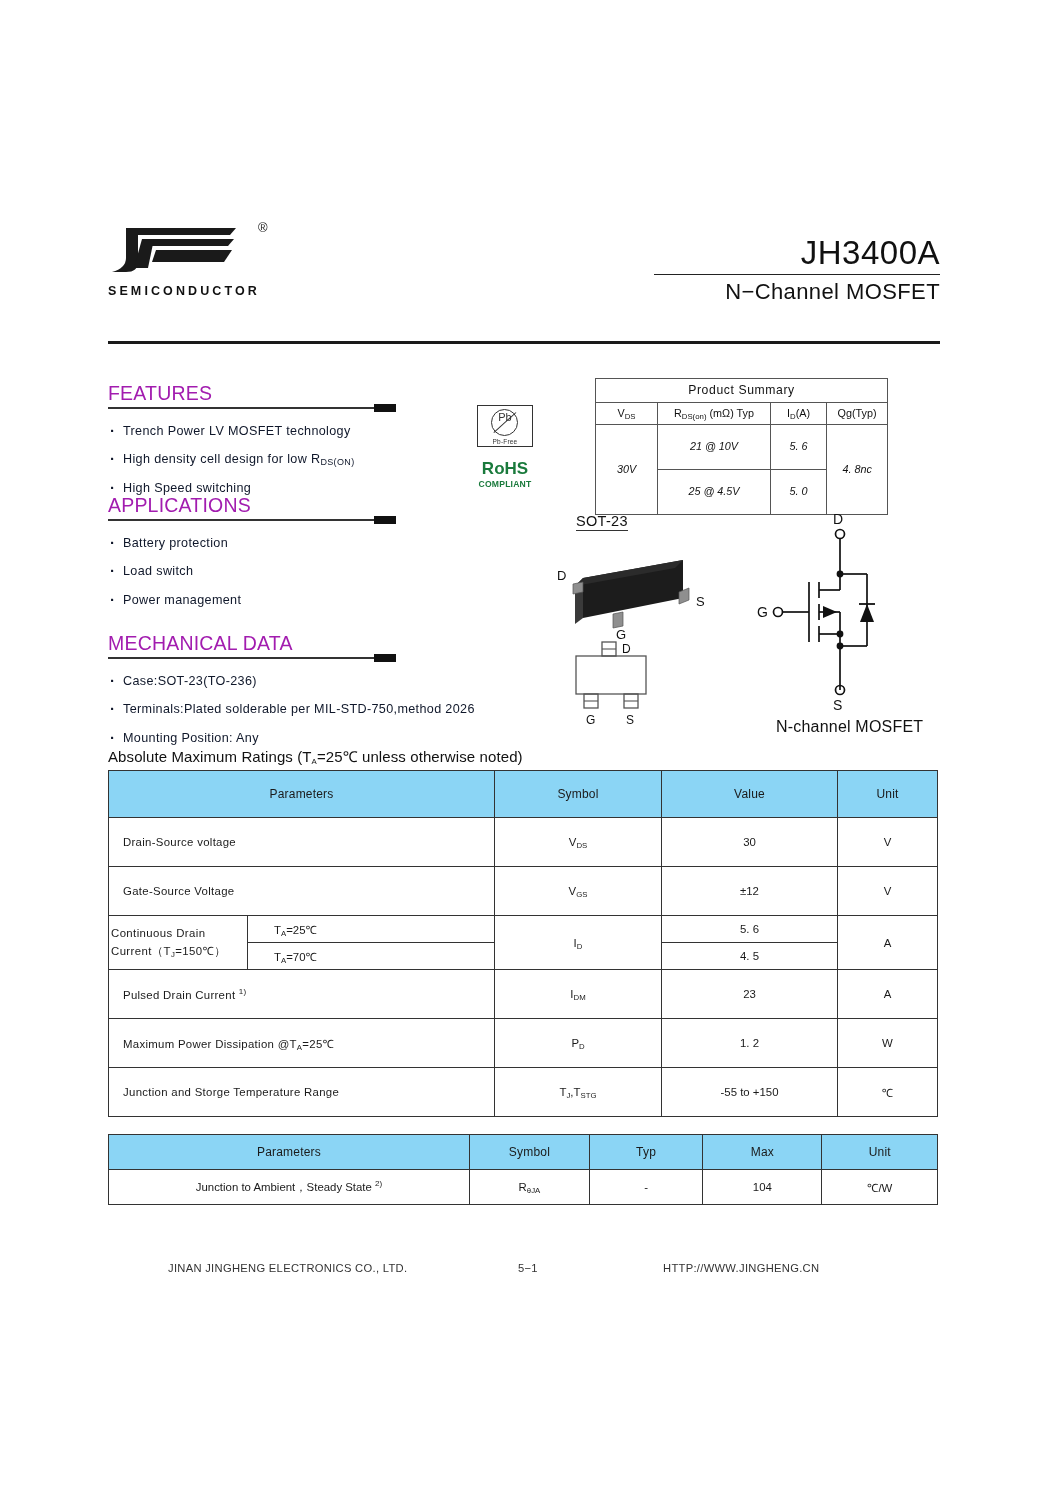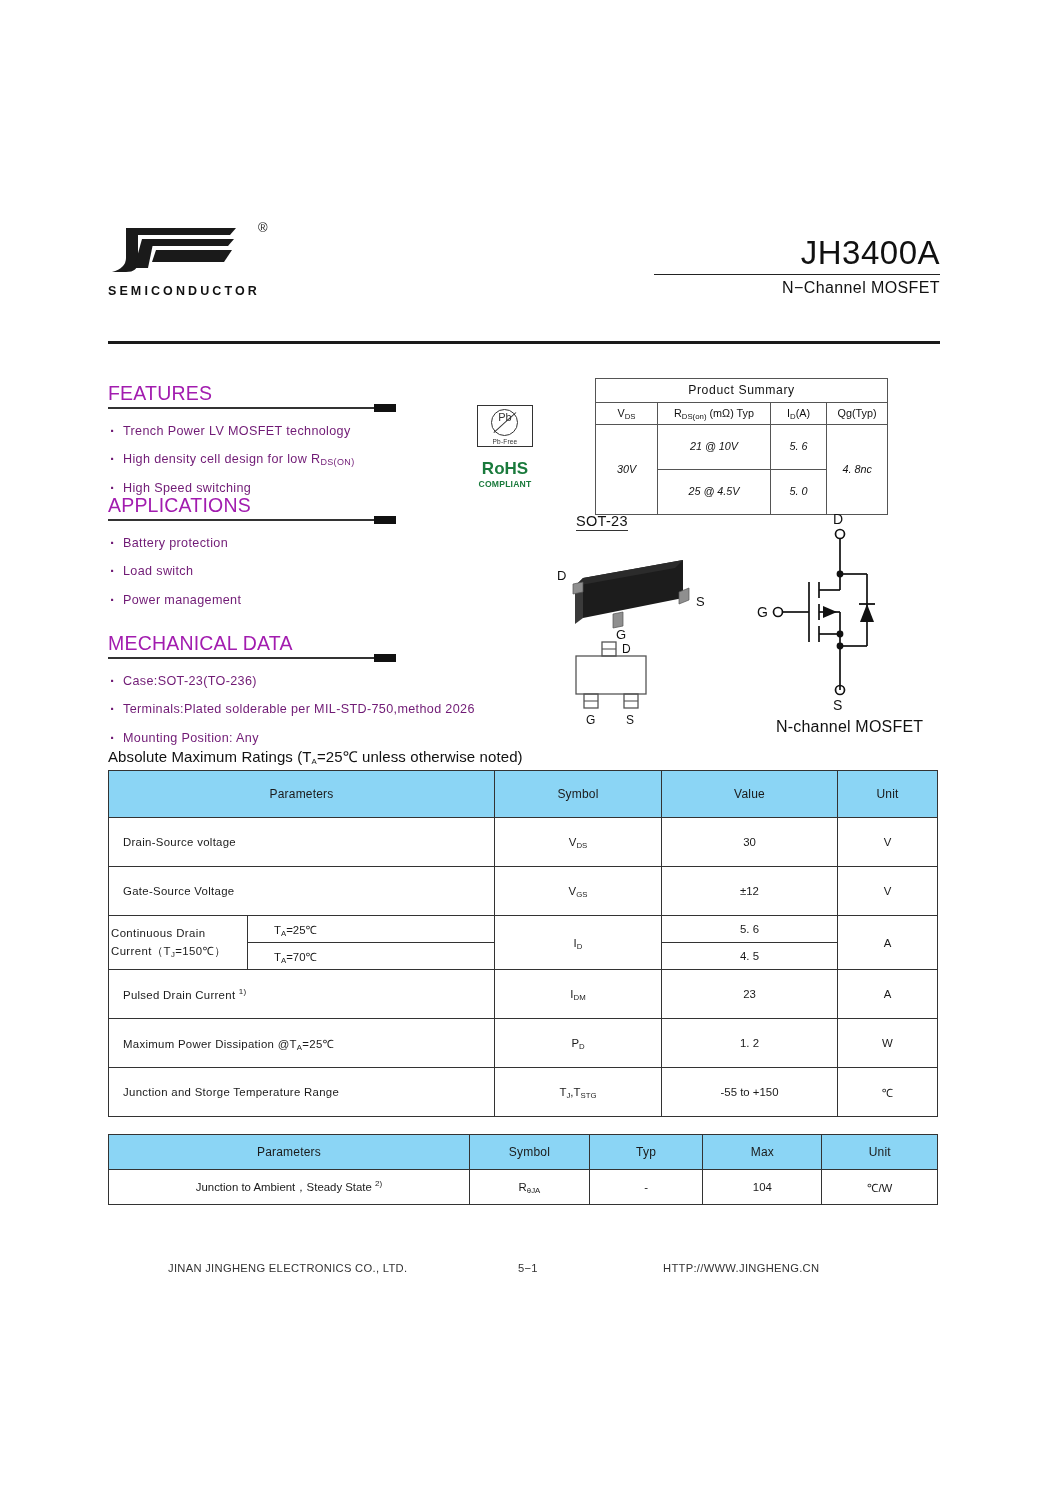--- a/index.html
+++ b/index.html
@@ -60,21 +60,21 @@
     letter-spacing: 0.5px;
     color: #111;
     line-height: 1.05;
   }
   .part-rule {
     margin: 3px 0 4px auto;
     width: 286px; height: 1.4px;
     background: #222;
   }
   .part-sub {
-    font-size: 16px;
+    font-size: 22px;
     letter-spacing: 0.4px;
     color: #111;
   }
   .header-rule {
     position: absolute;
     left: 108px; top: 341px;
     width: 832px; height: 3px;
     background: #1a1a1a;
   }
 
@@ -103,21 +103,21 @@
     background: #111;
   }
   .bullets {
     margin-top: 9px;
     list-style: none;
     padding: 0;
   }
   .bullets li {
     font-size: 12.6px;
     line-height: 1.0;
-    color: #701a75;
+    color: #0f172a;
     margin-bottom: 12px;
     position: relative;
     padding-left: 15px;
     white-space: nowrap;
     letter-spacing: 0.35px;
     margin-top: 16px;
   }
   .bullets li::before {
     content: "·";
     position: absolute;

